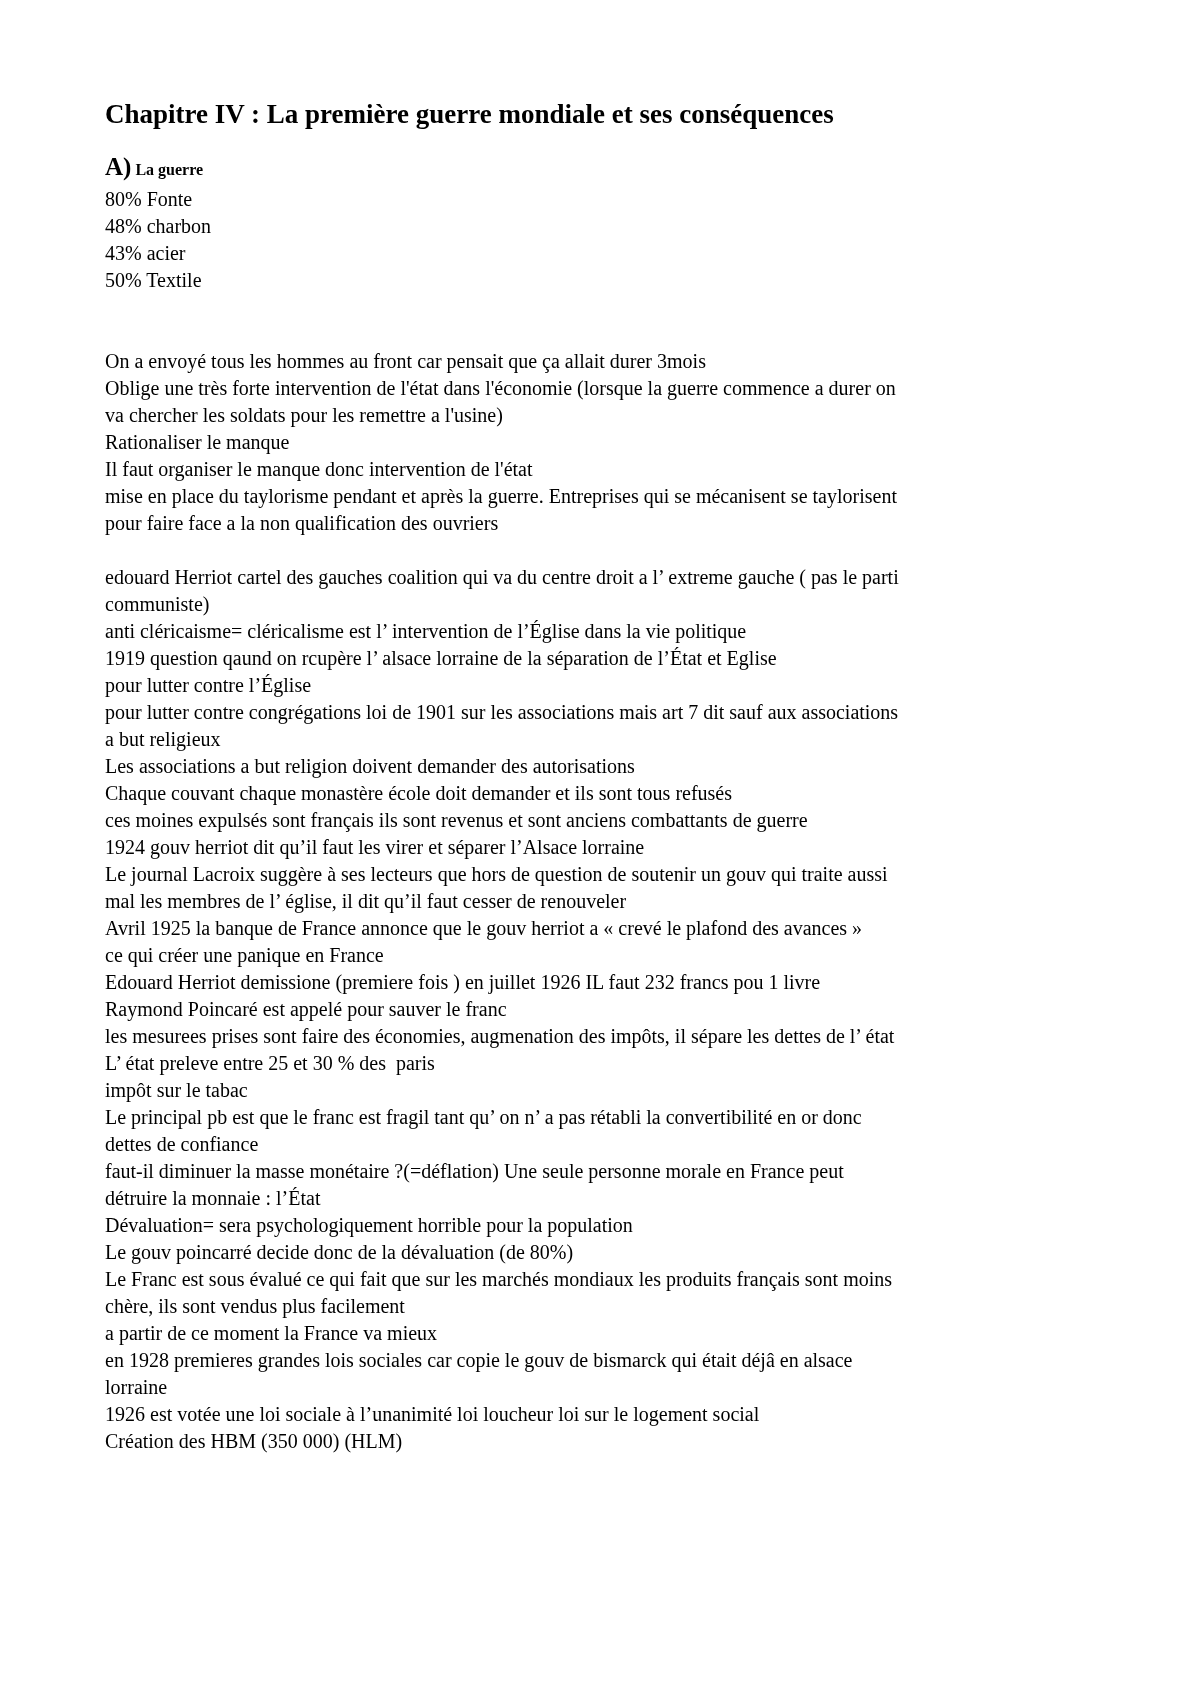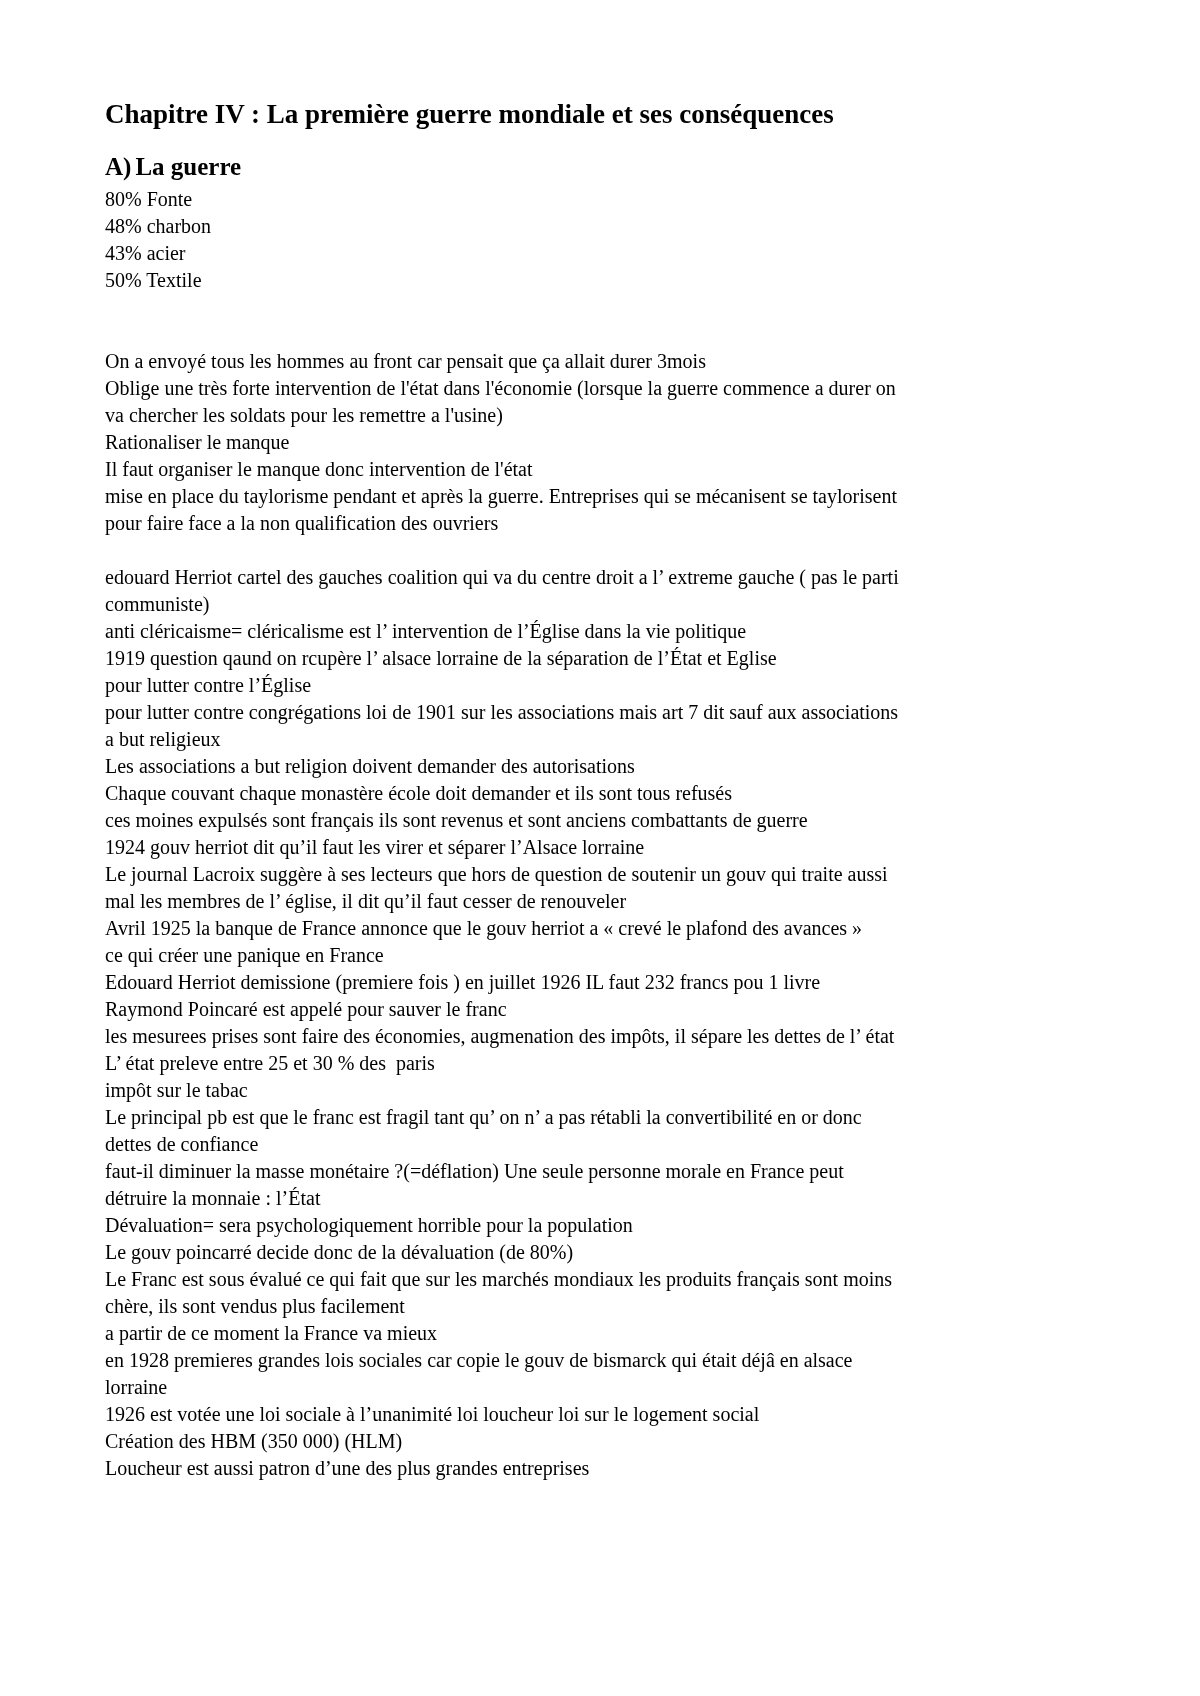--- a/index.html
+++ b/index.html
@@ -28,21 +28,21 @@
   .section-heading {
     margin: 0;
     line-height: 33px;
     white-space: pre;
   }
   .section-heading .marker {
     font-size: 25px;
     font-weight: bold;
   }
   .section-heading .label {
-    font-size: 25px;
+    font-size: 16px;
     font-weight: bold;
   }
   .body-text .line {
     font-size: 20px;
     line-height: 27px;
     min-height: 27px;
     white-space: pre;
   }
 </style>
 </head>
@@ -94,15 +94,14 @@
       <div class="line">détruire la monnaie : l’État</div>
       <div class="line">Dévaluation= sera psychologiquement horrible pour la population</div>
       <div class="line">Le gouv poincarré decide donc de la dévaluation (de 80%)</div>
       <div class="line">Le Franc est sous évalué ce qui fait que sur les marchés mondiaux les produits français sont moins</div>
       <div class="line">chère, ils sont vendus plus facilement</div>
       <div class="line">a partir de ce moment la France va mieux</div>
       <div class="line">en 1928 premieres grandes lois sociales car copie le gouv de bismarck qui était déjâ en alsace</div>
       <div class="line">lorraine</div>
       <div class="line">1926 est votée une loi sociale à l’unanimité loi loucheur loi sur le logement social</div>
       <div class="line">Création des HBM (350 000) (HLM)</div>
-      <div class="line">Loucheur est aussi patron d’une des plus grandes entreprises</div>
     </div>
 </div>
 
 </body></html>

